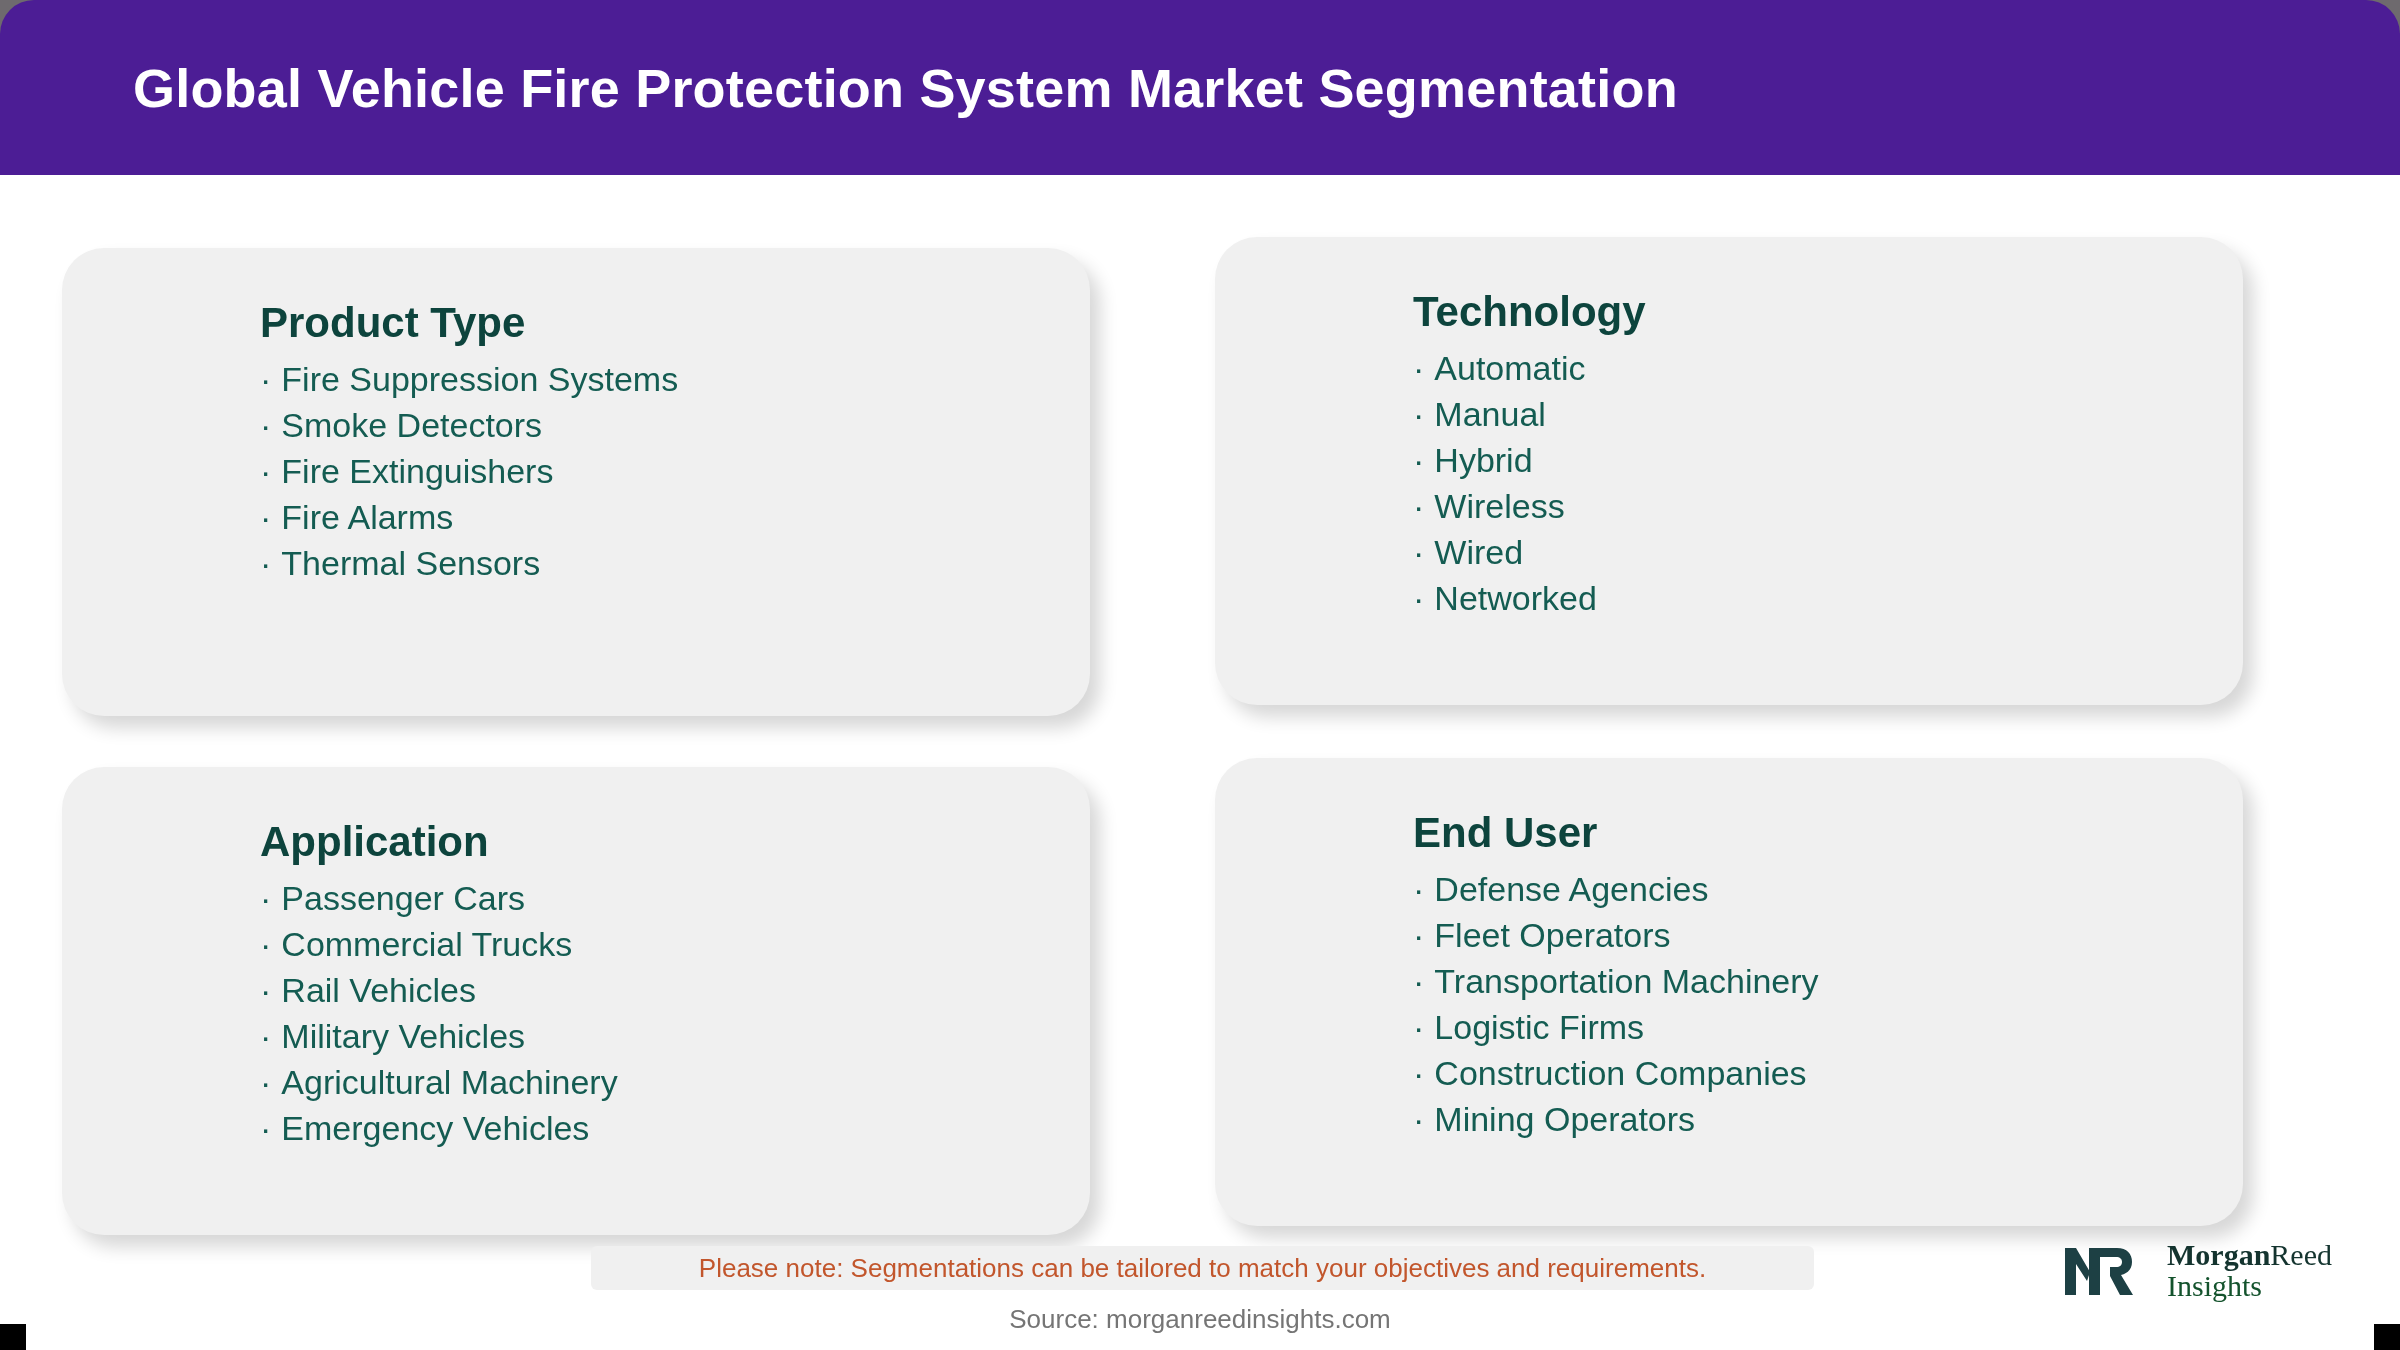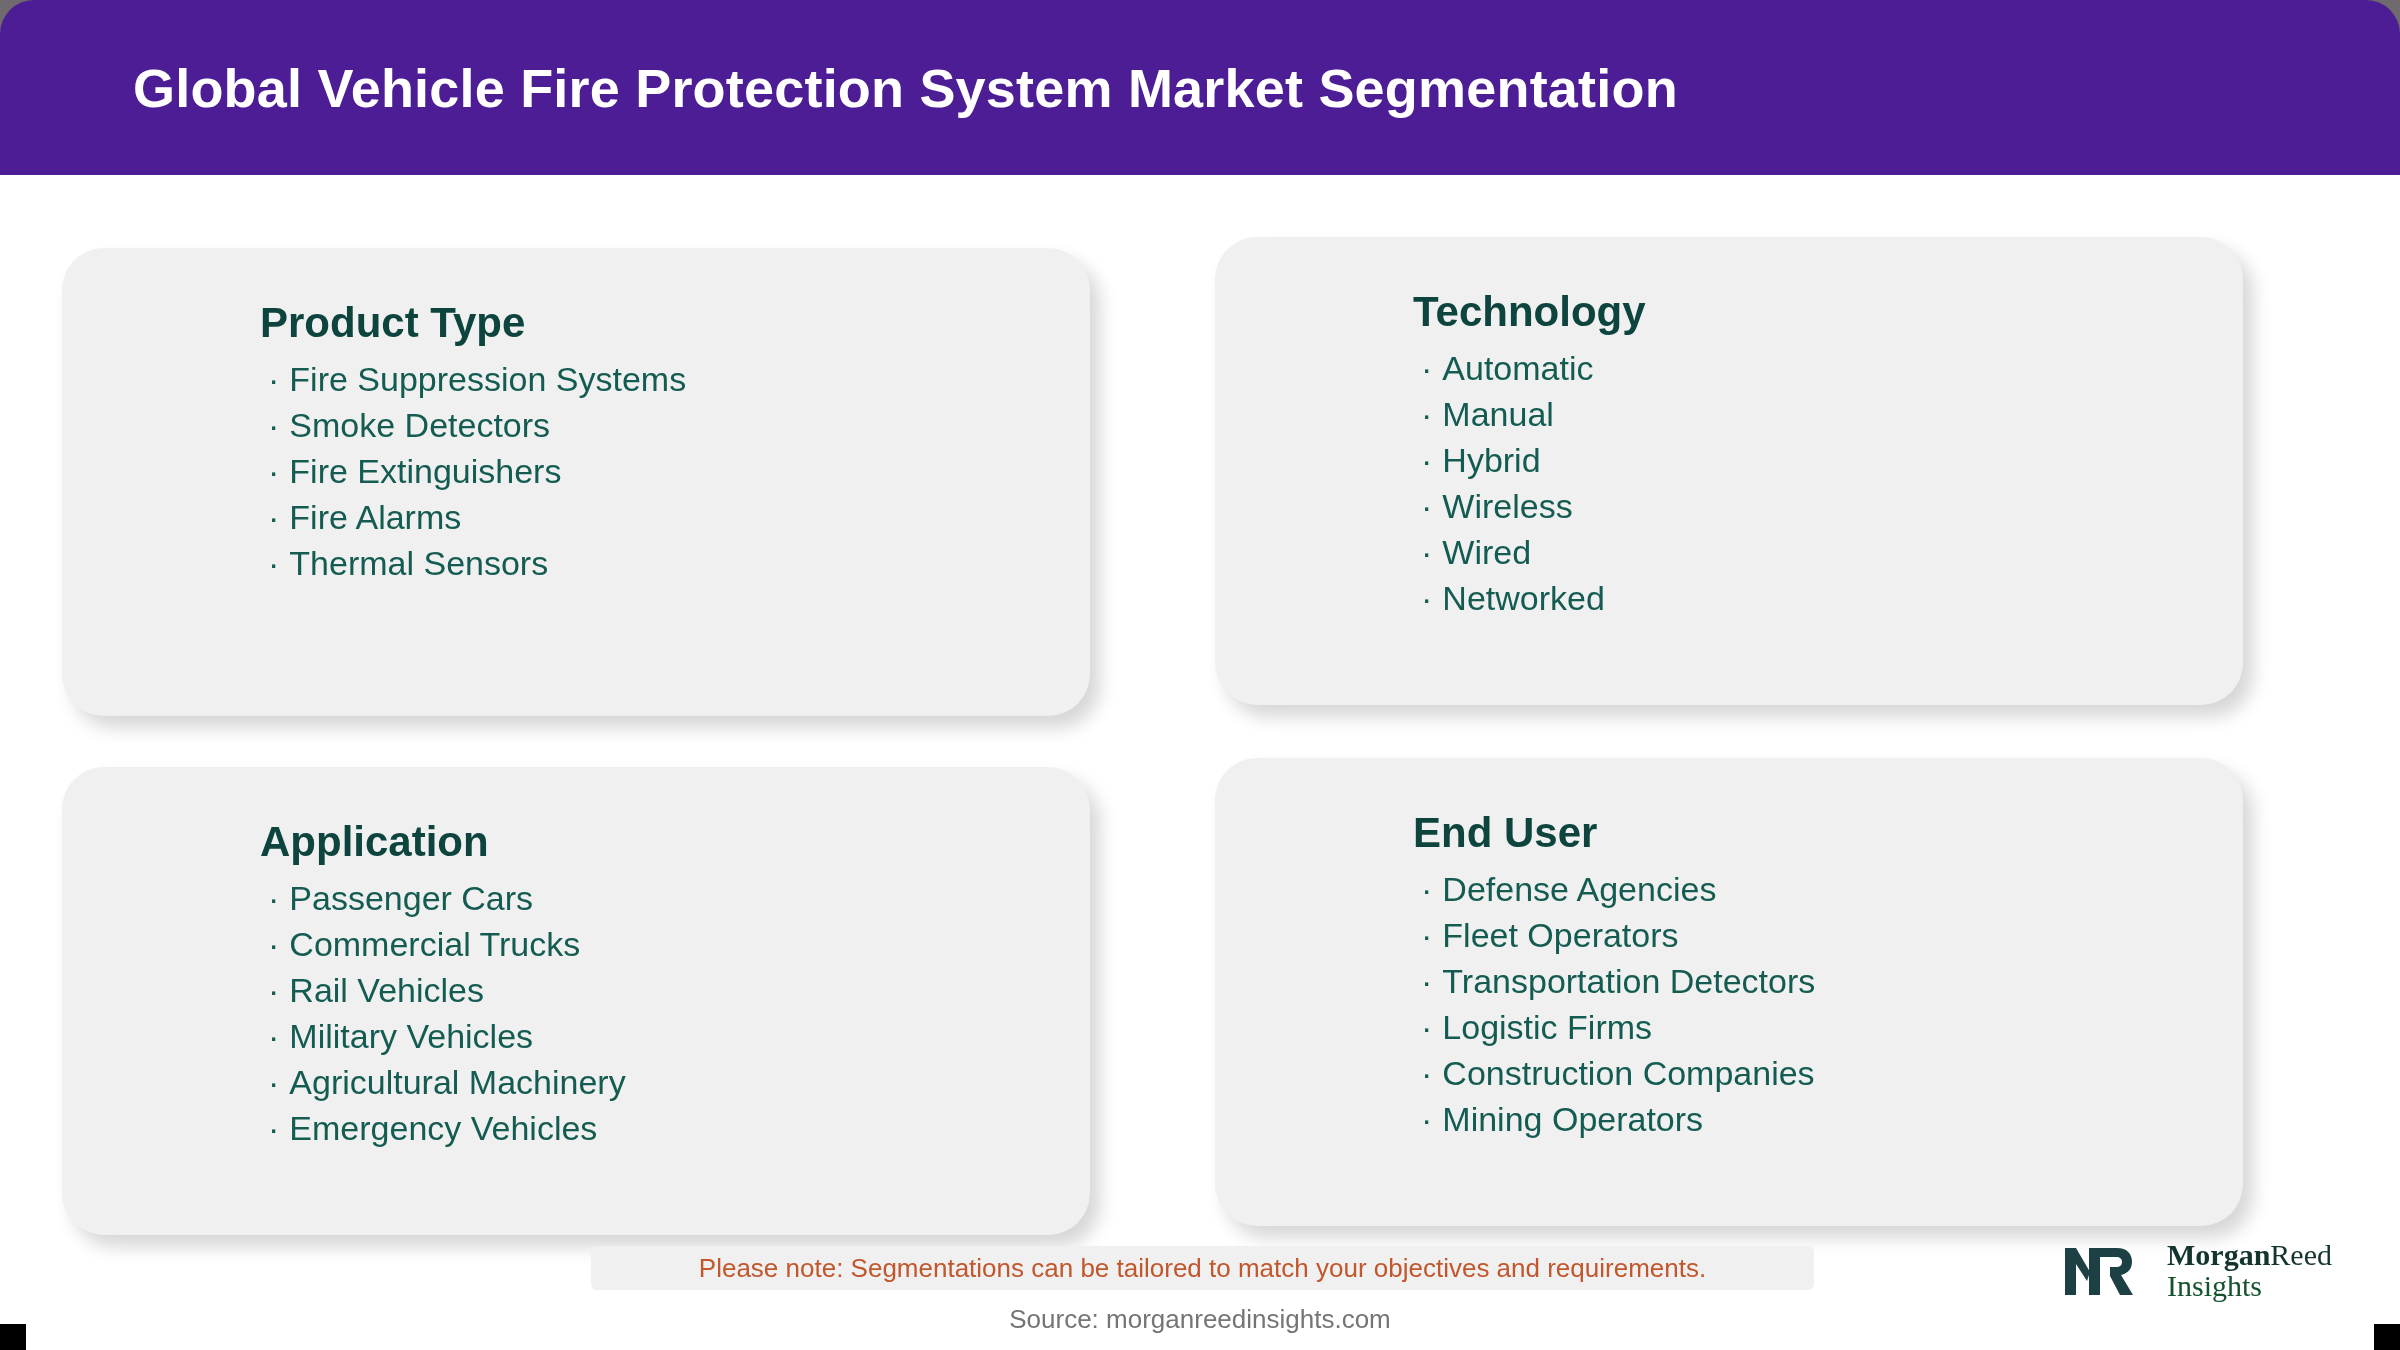--- a/index.html
+++ b/index.html
@@ -84,21 +84,21 @@
 
   .card-title {
     color: #0D443D;
     font-size: 42px;
     font-weight: bold;
     margin: 0 0 8px 142px;
     line-height: 1.18;
   }
   .card-list {
     list-style: none;
-    margin: 8px;
+    margin: 0;
     padding: 0 0 0 142px;
   }
   .card-list li {
     color: #145C52;
     font-size: 34px;
     line-height: 46px;
     white-space: nowrap;
   }
   .bullet-dot {
     display: inline-block;
@@ -219,21 +219,21 @@
       <li><span class="bullet-dot">·</span><span>Agricultural Machinery</span></li>
       <li><span class="bullet-dot">·</span><span>Emergency Vehicles</span></li>
     </ul>
   </div>
 
   <div class="card c3">
     <div class="card-title">End User</div>
     <ul class="card-list">
       <li><span class="bullet-dot">·</span><span>Defense Agencies</span></li>
       <li><span class="bullet-dot">·</span><span>Fleet Operators</span></li>
-      <li><span class="bullet-dot">·</span><span>Transportation Detectors</span></li>
+      <li><span class="bullet-dot">·</span><span>Transportation Machinery</span></li>
       <li><span class="bullet-dot">·</span><span>Logistic Firms</span></li>
       <li><span class="bullet-dot">·</span><span>Construction Companies</span></li>
       <li><span class="bullet-dot">·</span><span>Mining Operators</span></li>
     </ul>
   </div>
 
 </div>
 
 <div class="footer">
   <div class="note-box">

